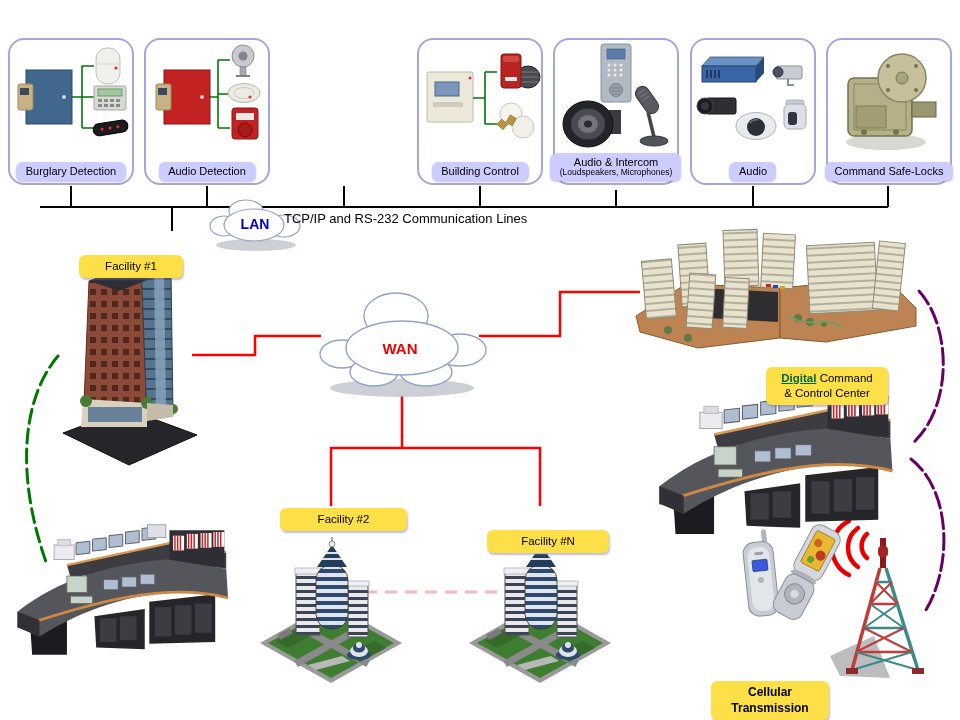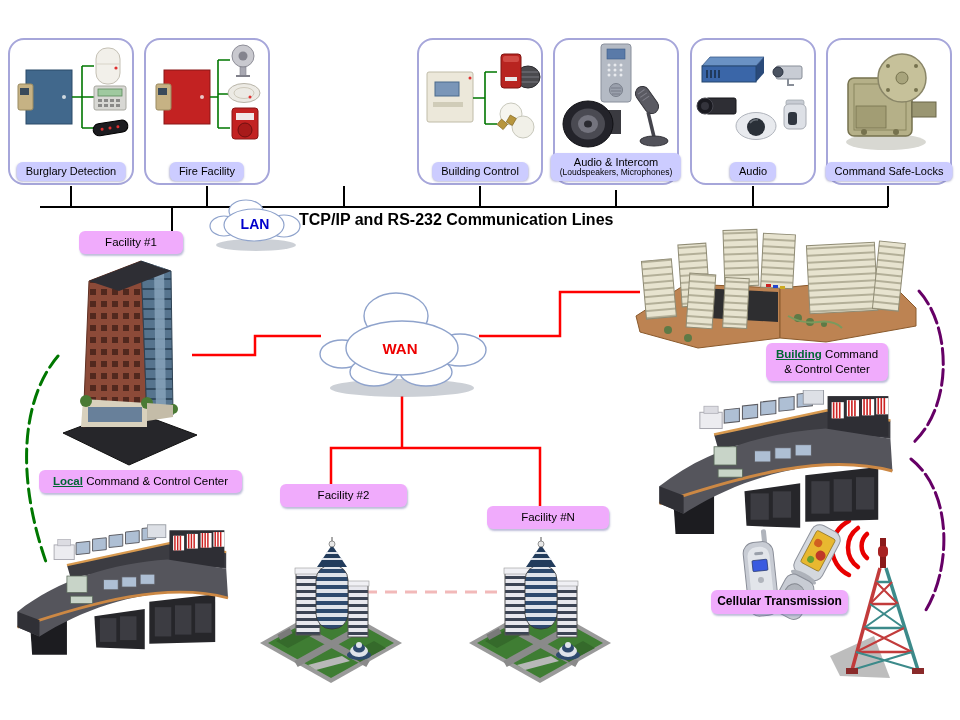--- a/index.html
+++ b/index.html
@@ -6,26 +6,26 @@
   .stage{position:relative;width:960px;height:720px;background:#fff;overflow:hidden;
          font-family:"Liberation Sans",sans-serif;color:#000;padding-left:36px;}
   .lines{position:absolute;left:0;top:0;z-index:1;}
   .device-box{position:absolute;top:38px;width:126px;height:147px;border:2px solid #a6a6da;
               border-radius:16px;background:#fff;box-sizing:border-box;z-index:2;}
   .dev{position:absolute;left:0;top:2px;width:122px;height:118px;}
   .db-label{position:absolute;bottom:2px;left:50%;transform:translateX(-50%);
             background:#ccccff;border-radius:6px;padding:3px 9px;font-size:11px;line-height:1.15;
             white-space:nowrap;text-align:center;box-shadow:0 1px 2px rgba(100,100,160,.4);z-index:3;}
   .db-sub{display:block;font-size:8.5px;}
-  .tag{position:absolute;background:#f0abfc;border-radius:6px;text-align:center;
+  .tag{position:absolute;background:#fde047;border-radius:6px;text-align:center;
        font-size:11.5px;line-height:1.3;padding:4px 0;z-index:4;
-       box-shadow:1px 2px 2px rgba(110,110,170,.45);}
+       box-shadow:1px 2px 2px rgba(110,110,170,.45);margin-top:24px;}
   .tag.bold{font-weight:bold;font-size:12px;}
   .accent-word{color:#006633;font-weight:bold;text-decoration:underline;}
-  .caption{position:absolute;left:299px;top:211px;font-size:16px;font-weight:bold;z-index:4;white-space:nowrap;}
+  .caption{position:absolute;left:284px;top:211px;font-size:13px;font-weight:normal;z-index:4;white-space:nowrap;}
   .fig{position:absolute;z-index:2;}
   .cloud{position:absolute;z-index:3;}
 </style>
 </head>
 <body>
 
 <div class="stage">
 
   <svg class="lines" width="960" height="720" viewBox="0 0 960 720">
     <g stroke="#000" stroke-width="2" fill="none">
@@ -101,21 +101,21 @@
       <circle cx="97" cy="14" r="4.5" fill="#84848e"></circle>
       <rect x="94" y="25" width="6" height="9" fill="#a8a8b2" stroke="#80808a" stroke-width=".6"></rect>
       <path d="M90,34 h14" stroke="#80808a" stroke-width="2"></path>
       <ellipse cx="98" cy="51" rx="16" ry="9.5" fill="#eceae4" stroke="#b8b4a8"></ellipse>
       <ellipse cx="98" cy="51" rx="10" ry="5.5" fill="none" stroke="#cfcabc"></ellipse>
       <circle cx="104" cy="55" r="1.5" fill="#e03030"></circle>
       <rect x="86" y="66" width="26" height="31" rx="3" fill="#c32222" stroke="#8a1616"></rect>
       <rect x="90" y="71" width="18" height="7" fill="#f0e8e8"></rect>
       <circle cx="99" cy="88" r="7" fill="#a81a1a" stroke="#701010"></circle>
     </svg>
-    <div class="db-label"><span>Fire Facility</span></div>
+    <div class="db-label"><span>Audio Detection</span></div>
   </div>
 
 
   <div class="device-box" style="left:553px">
     <svg class="dev" viewBox="0 0 122 118">
       <rect x="46" y="2" width="30" height="58" rx="3" fill="#b4bac4" stroke="#8a909c"></rect>
       <rect x="52" y="7" width="18" height="10" fill="#5a7aa8" stroke="#3a5a88" stroke-width=".6"></rect>
       <g fill="#e8eaee">
           <circle cx="54" cy="23" r="1.5"></circle>
           <circle cx="60" cy="23" r="1.5"></circle>
@@ -243,28 +243,25 @@
     </g>
     <ellipse cx="88" cy="58" rx="48" ry="21" fill="#ffffff"></ellipse>
     <text x="86" y="66" text-anchor="middle" font-size="15" font-weight="bold" fill="#ee0000">WAN</text>
   </svg>
 
   <div class="caption">TCP/IP and RS-232 Communication Lines</div>
 
   <div class="tag" style="left:79px;top:231px;width:104px"><span>Facility #1</span></div>
   <div class="tag" style="left:280px;top:484px;width:127px"><span>Facility #2</span></div>
   <div class="tag" style="left:487px;top:506px;width:122px"><span>Facility #N</span></div>
-  <div class="tag" style="left:39px;top:470px;width:203px">
-    <span class="accent-word">Local</span><span> Command &amp; Control Center</span>
-  </div>
   <div class="tag" style="left:766px;top:343px;width:122px">
-    <div><span class="accent-word">Building</span><span> Command</span></div>
+    <div><span class="accent-word">Digital</span><span> Command</span></div>
     <div>&amp; Control Center</div>
   </div>
-  <div class="tag bold" style="left:711px;top:590px;width:137px"><span>Cellular Transmission</span></div>
+  <div class="tag bold" style="left:711px;top:657px;width:118px"><span>Cellular Transmission</span></div>
 
   <svg class="fig" style="left:55px;top:251px" width="150" height="216" viewBox="0 0 150 216">
     <defs>
       <pattern id="brickwin" width="11" height="12" patternUnits="userSpaceOnUse">
         <rect width="11" height="12" fill="#8c4a38"></rect>
           <rect x="2" y="2" width="6" height="6" fill="#51281e"></rect>
       </pattern>
       <pattern id="glassrows" width="8" height="10" patternUnits="userSpaceOnUse">
         <rect width="8" height="10" fill="#56748e"></rect>
           <rect y="7" width="8" height="2" fill="#31495e"></rect>

